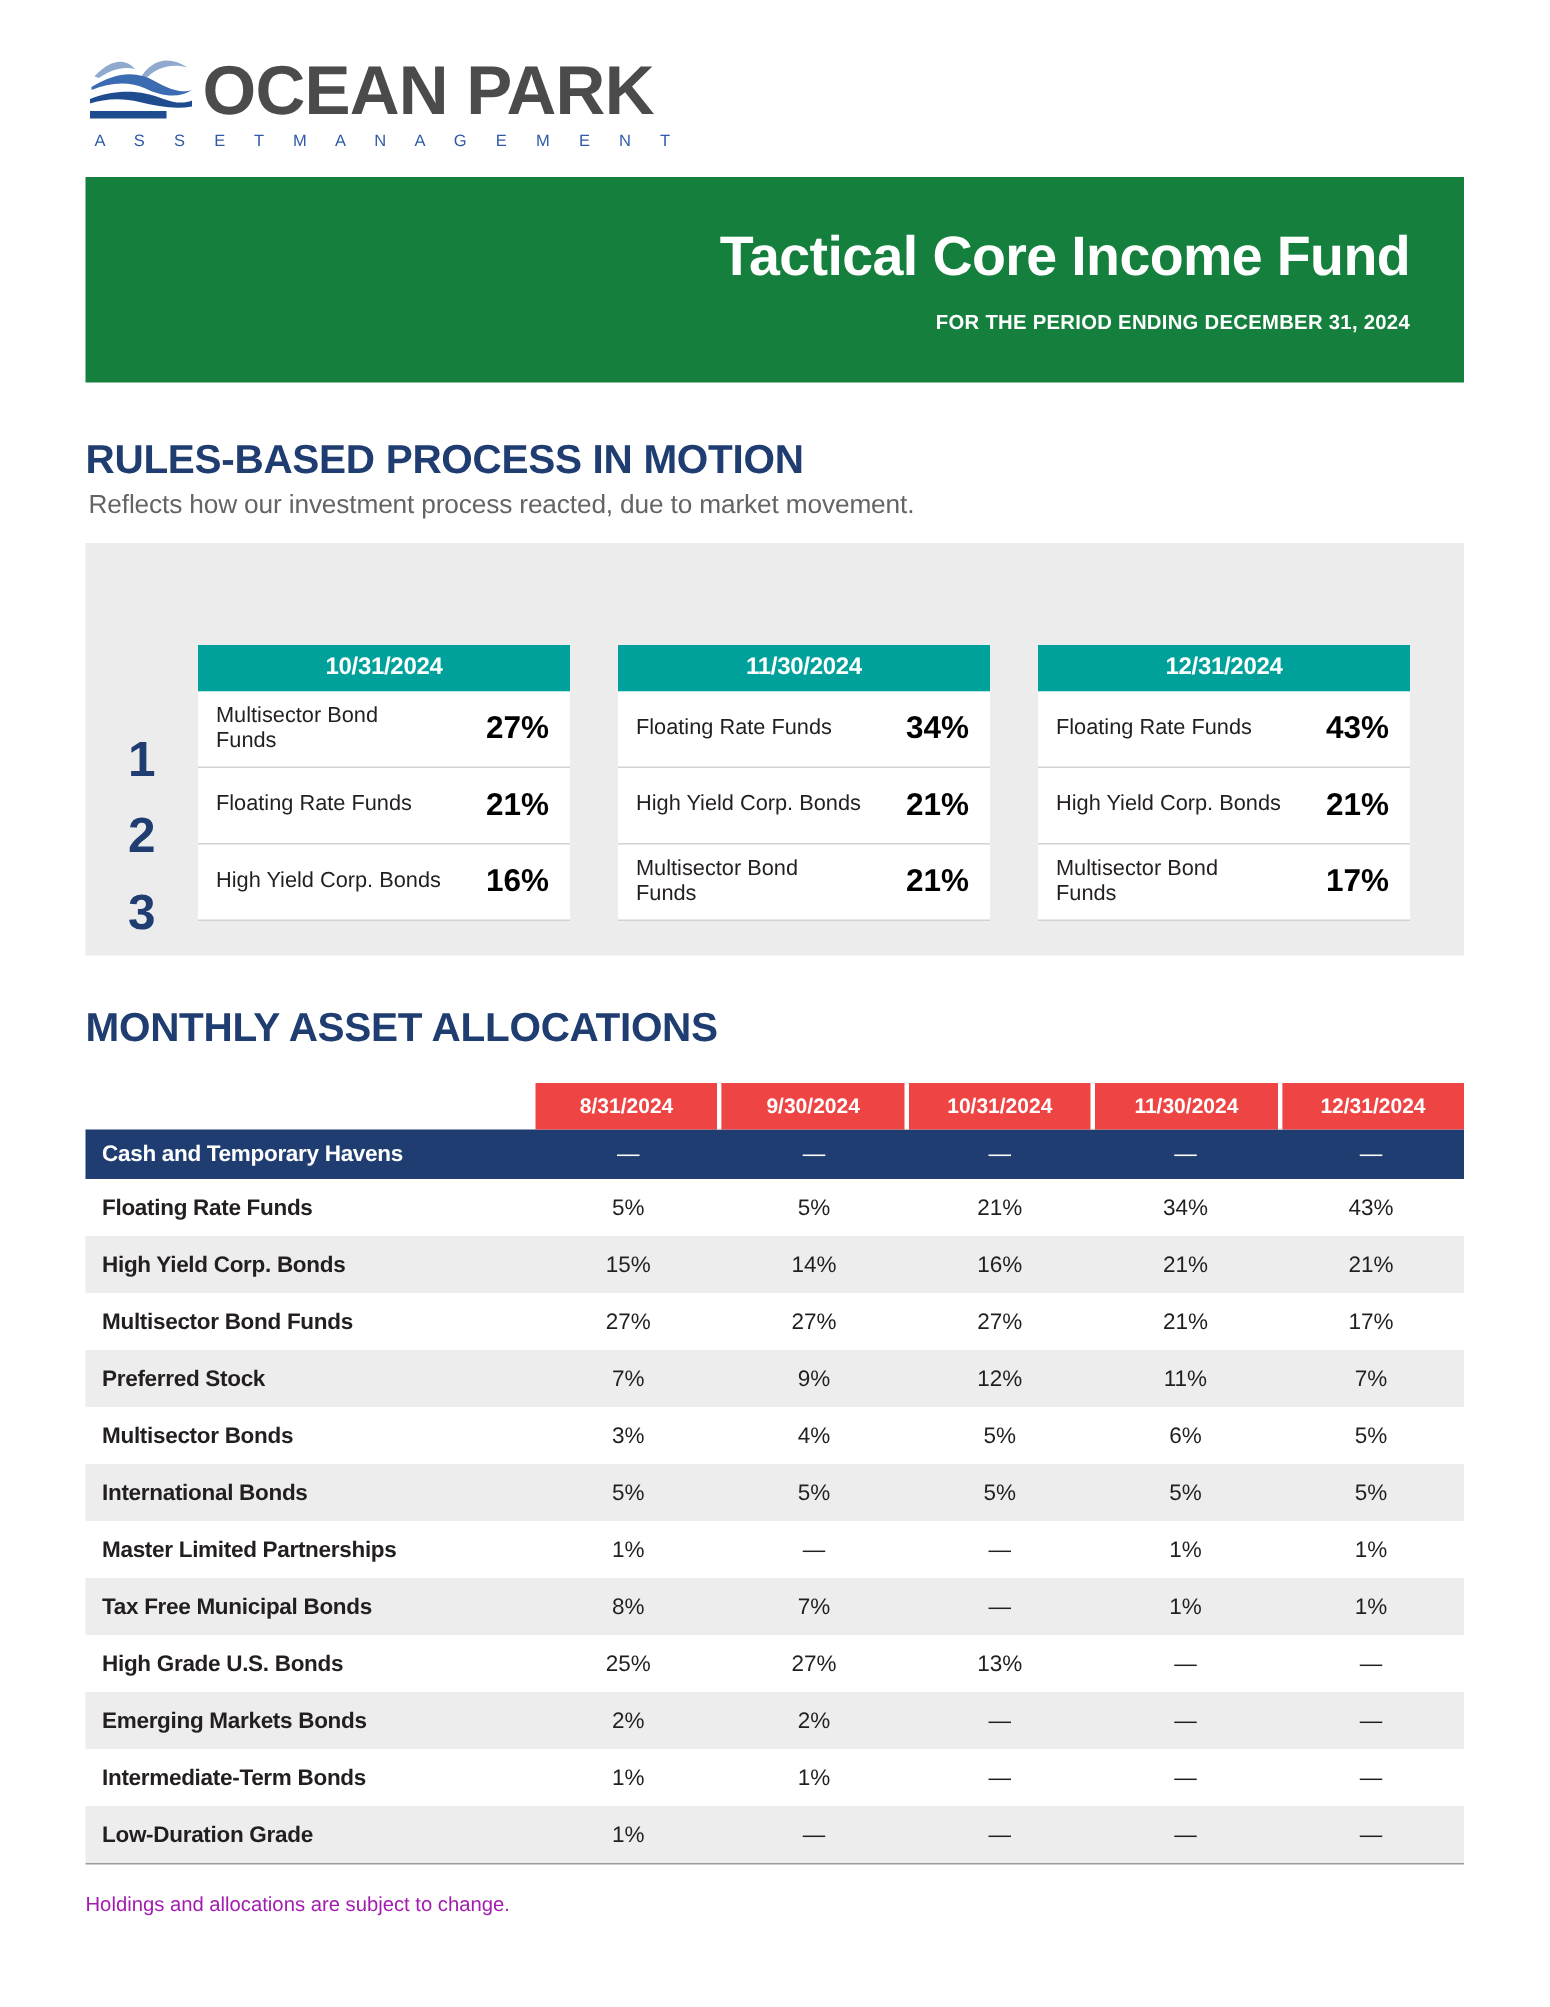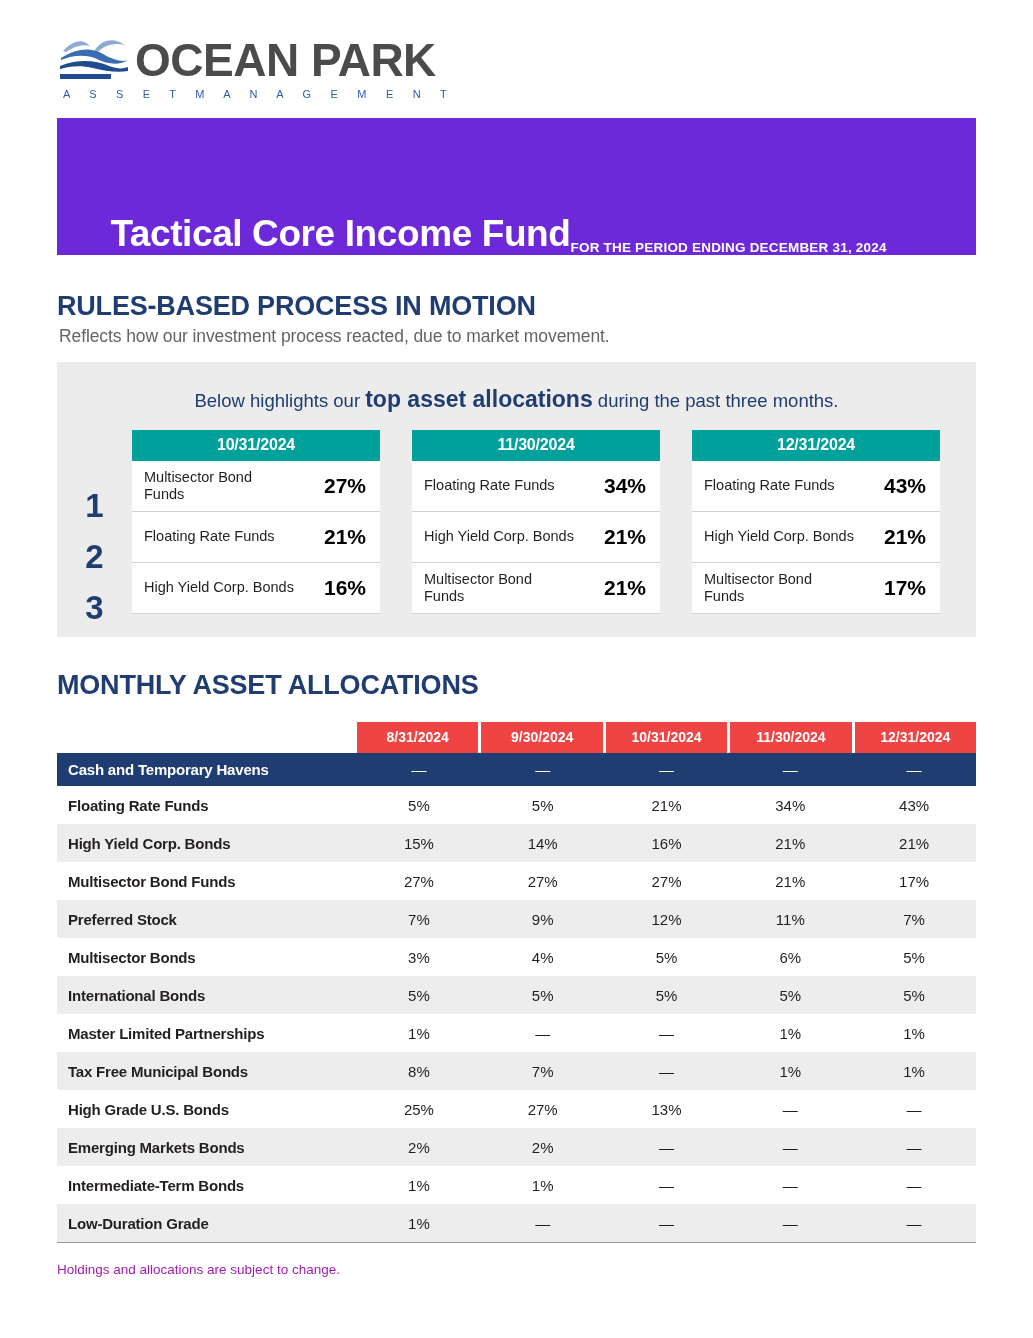--- a/index.html
+++ b/index.html
@@ -23,22 +23,22 @@
   }
   .logo-sub {
     margin-left:6px; margin-top:3px;
     font-size:11px; font-weight:normal; letter-spacing:8.2px;
     color:#2e5aa8;
   }
 
   
   .banner {
     position:absolute; left:57px; top:118px; width:919px; height:137px;
-    background:#6d28d9; color:#ffffff;
-    display:flex; justify-content:center; align-items:flex-end;
+    background:#15803d; color:#ffffff;
+    display:flex; flex-direction:column; justify-content:center; align-items:flex-end;
     padding-right:36px;
   }
   .banner-title { font-size:37px; font-weight:bold; letter-spacing:-0.4px; line-height:1.1; }
   .banner-sub { font-size:13.5px; font-weight:bold; letter-spacing:0.2px; margin-top:15px; }
 
   
   .sec-title {
     position:absolute; font-size:27px; font-weight:bold;
     color:#1f3d70; letter-spacing:-0.2px;
   }
@@ -87,21 +87,21 @@
   .table { position:absolute; left:57px; top:722px; width:919px; }
   .thead { display:flex; }
   .th-spacer { width:300px; flex:none; }
   .th {
     flex:1; background:#ef4444; color:#ffffff;
     font-size:14px; font-weight:bold; text-align:center;
     padding:7px 0 8px 0; border-right:3px solid #ffffff;
   }
   .th:last-child { border-right:none; }
 
-  .trow { display:flex; align-items:center; height:38px;justify-content:flex-end; }
+  .trow { display:flex; align-items:center; height:38px; }
   .trow.navy { background:#1f3d70; color:#ffffff; height:33px; }
   .trow.alt { background:#ededed; }
   .td-label {
     width:300px; flex:none; padding-left:11px;
     font-size:15px; font-weight:bold; letter-spacing:-0.2px;
   }
   .td { flex:1; text-align:center; font-size:15px; color:#231f20; }
   .trow.navy .td { color:#ffffff; }
   .table-bottom { border-bottom:1px solid #9a9a9a; width:919px; }
 
@@ -131,21 +131,20 @@
 
   <div class="banner">
     <div class="banner-title">Tactical Core Income Fund</div>
     <div class="banner-sub">FOR THE PERIOD ENDING  DECEMBER 31, 2024</div>
   </div>
 
   <div class="sec-title" style="left:57px; top:291px;">RULES-BASED PROCESS IN MOTION</div>
   <div class="sec-sub" style="left:59px; top:326px;">Reflects how our investment process reacted, due to market movement.</div>
 
   <div class="panel">
-    <div class="panel-head"><span>Below highlights our </span><b>top asset allocations</b><span> during the past three months.</span></div>
 
     <div class="ranks">
       <div class="rank">1</div>
       <div class="rank">2</div>
       <div class="rank">3</div>
     </div>
 
     <div class="cards">
 
       <div class="card-col col-a">

